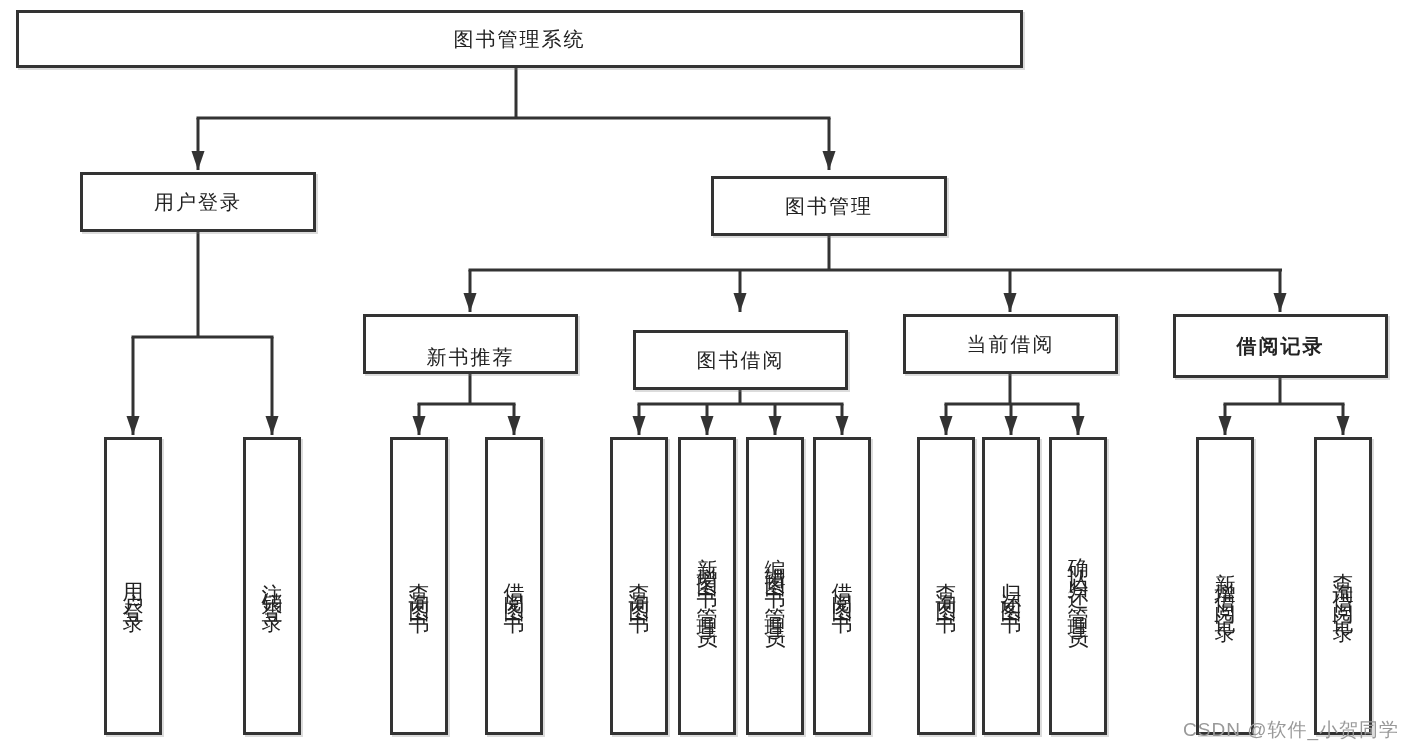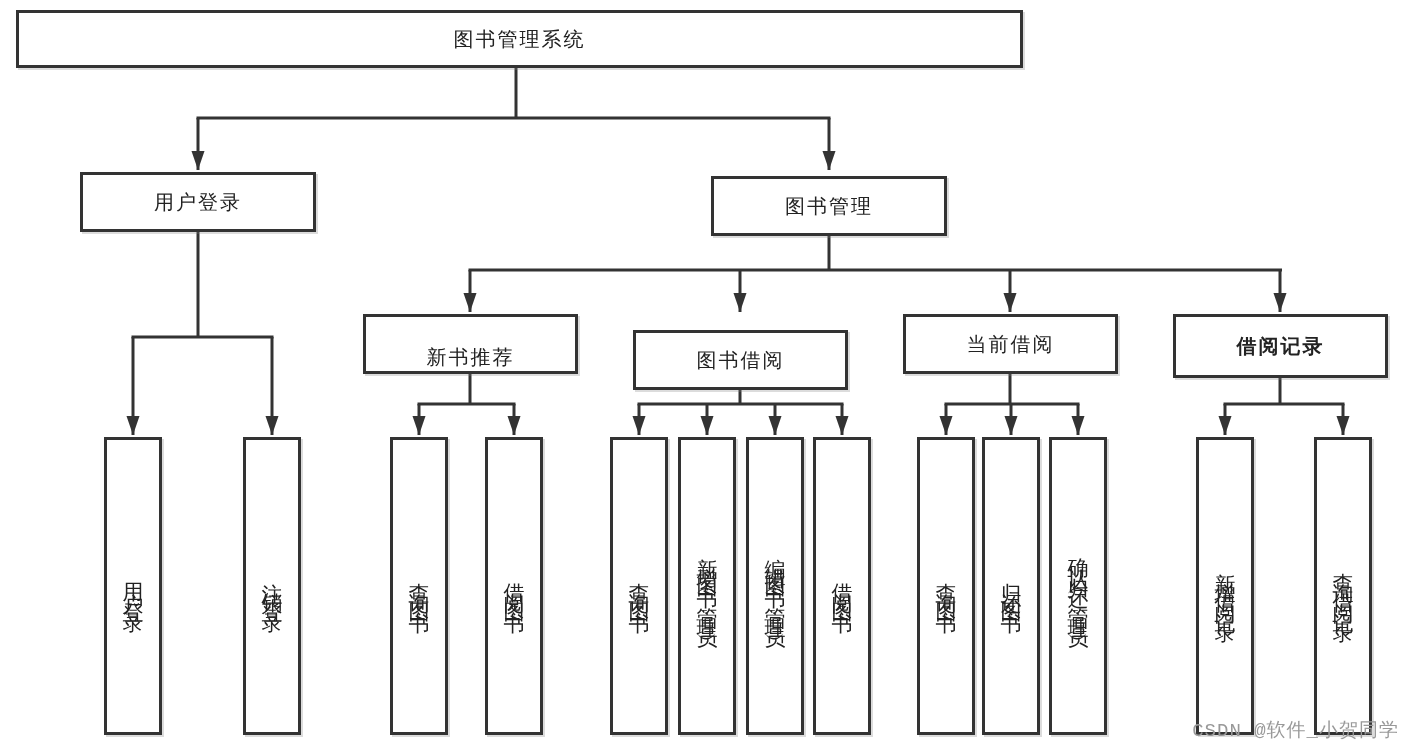--- a/index.html
+++ b/index.html
@@ -43,21 +43,20 @@
     font-size: 21px;
   }
   .watermark {
     position: absolute;
     right: 6px;
     bottom: 4px;
     color: #999999;
     font-size: 19px;
     letter-spacing: 1px;
     z-index: 2;
-    font-family: Liberation Mono, monospace;
   }
 </style>
 </head>
 <body>
 
 <div class="canvas">
 
   <svg class="connectors" width="1405" height="747" viewBox="0 0 1405 747">
     <defs>
       <marker id="arrow" markerUnits="userSpaceOnUse" markerWidth="22" markerHeight="16" viewBox="0 0 22 16" refX="22" refY="8" orient="auto">

